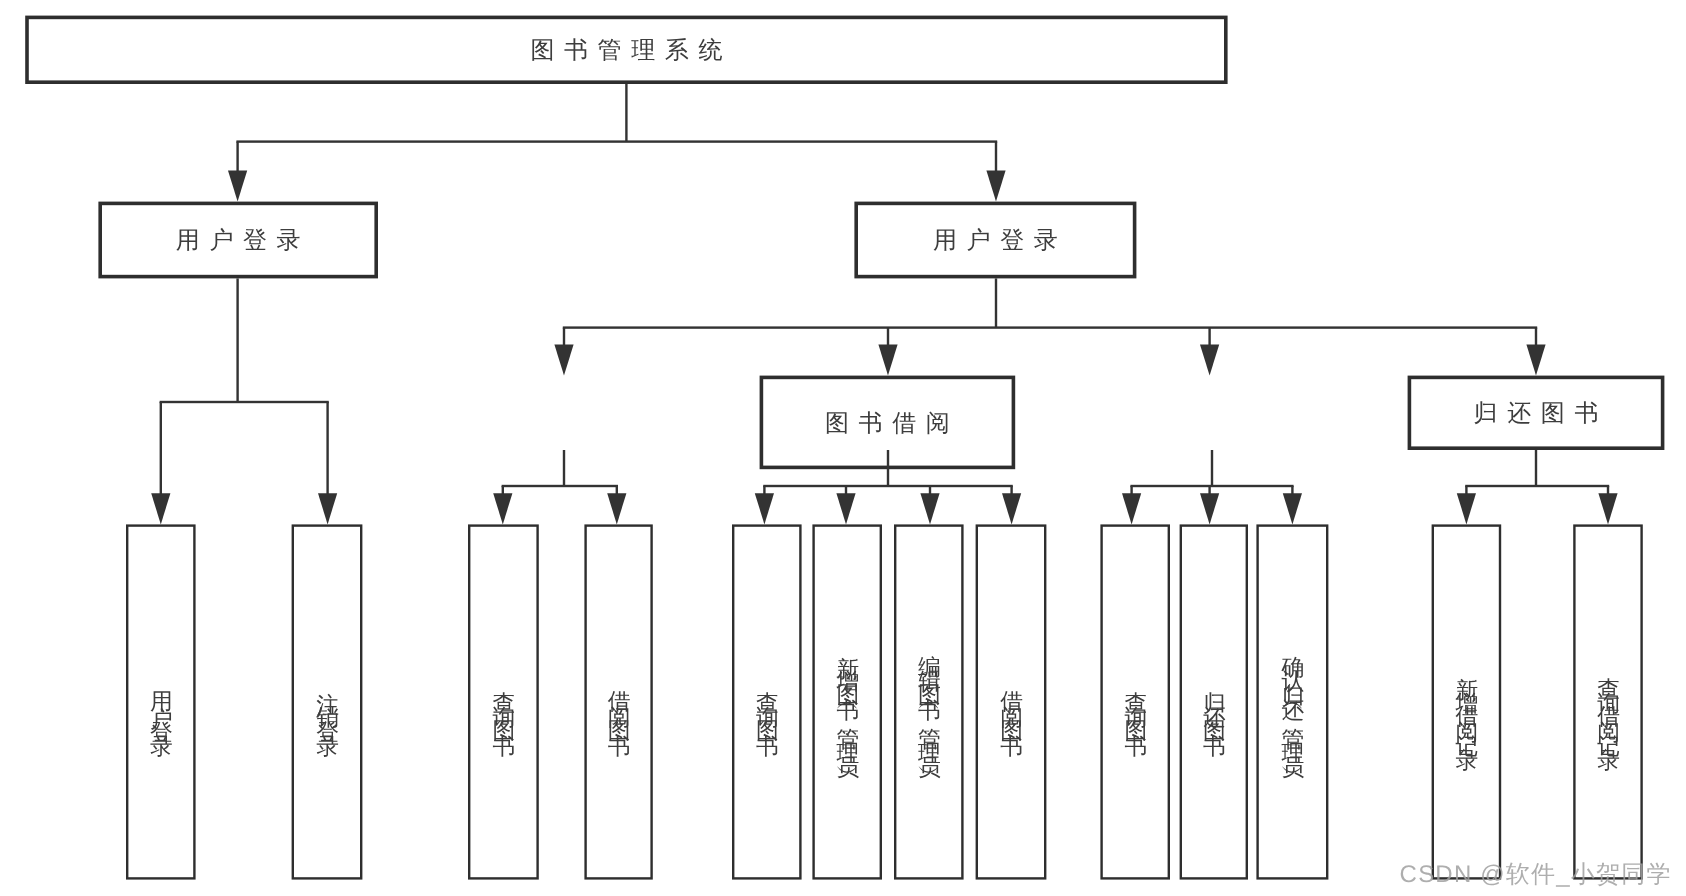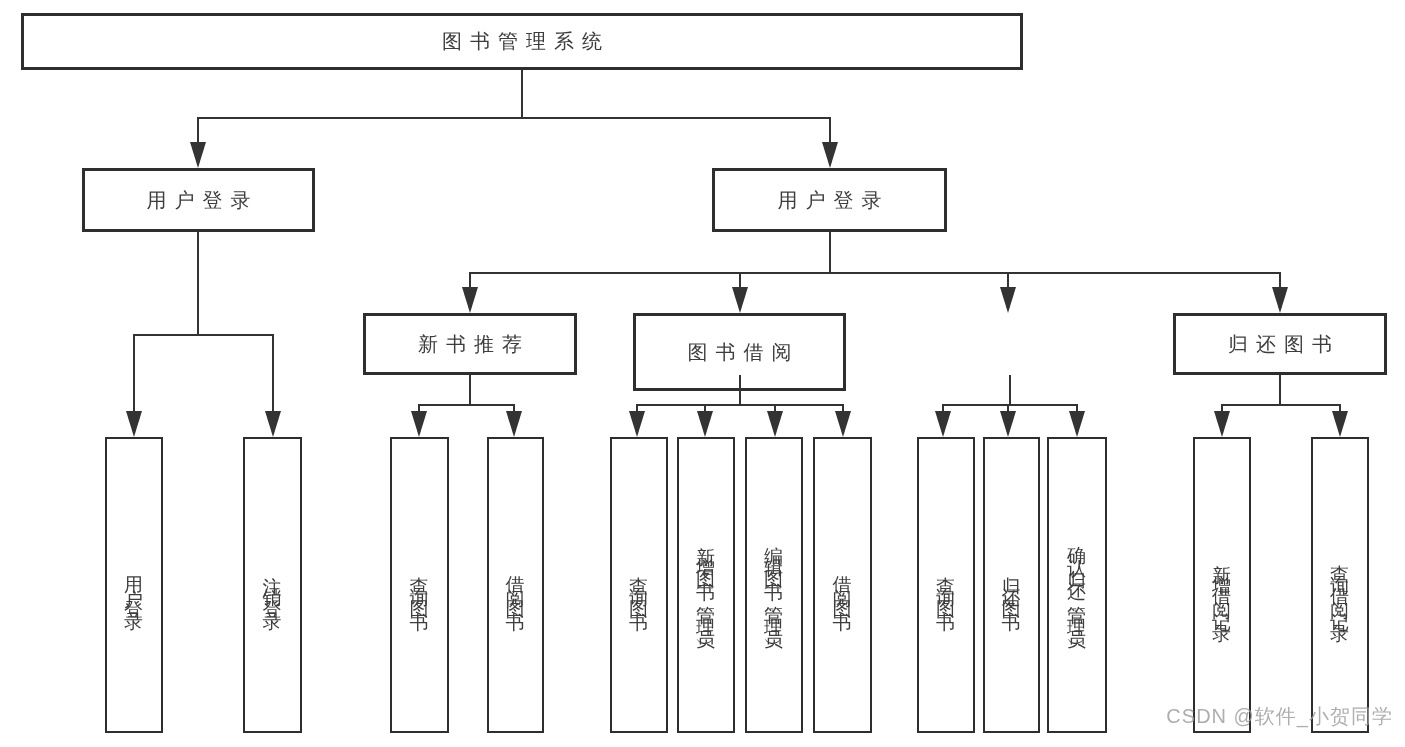--- a/index.html
+++ b/index.html
@@ -40,21 +40,21 @@
   .vline{position:absolute;width:2.5px;background:var(--line);}
   .hline{position:absolute;height:2.5px;background:var(--line);}
   .arrow{
     position:absolute;width:0;height:0;
     border-left:8px solid transparent;
     border-right:8px solid transparent;
     border-top:26px solid var(--line);
   }
   #watermark{
     position:absolute;
-    right:12px;bottom:17px;
+    right:12px;bottom:5px;
     font-size:20px;
     color:#a0a0a0;
     opacity:.85;
     letter-spacing:1px;
     z-index:10;
     white-space:nowrap;
   }
 </style>
 </head>
 <body>
@@ -65,23 +65,20 @@
     <span class="lbl">图书管理系统</span>
   </div>
 
   <div class="node branch" style="left:82px;top:168px;width:233px;height:64px">
     <span class="lbl">用户登录</span>
   </div>
   <div class="node branch" style="left:712px;top:168px;width:235px;height:64px">
     <span class="lbl">用户登录</span>
   </div>
 
-  <div class="node branch" style="left:363px;top:313px;width:214px;height:62px">
-    <span class="lbl">新书推荐</span>
-  </div>
   <div class="node branch" style="left:633px;top:313px;width:213px;height:78px">
     <span class="lbl">图书借阅</span>
   </div>
   <div class="node branch" style="left:1173px;top:313px;width:214px;height:62px">
     <span class="lbl">归还图书</span>
   </div>
 
   <div class="node leaf" style="left:105px;top:437px;width:58px;height:296px">
     <span class="lbl">用户登录</span>
   </div>

